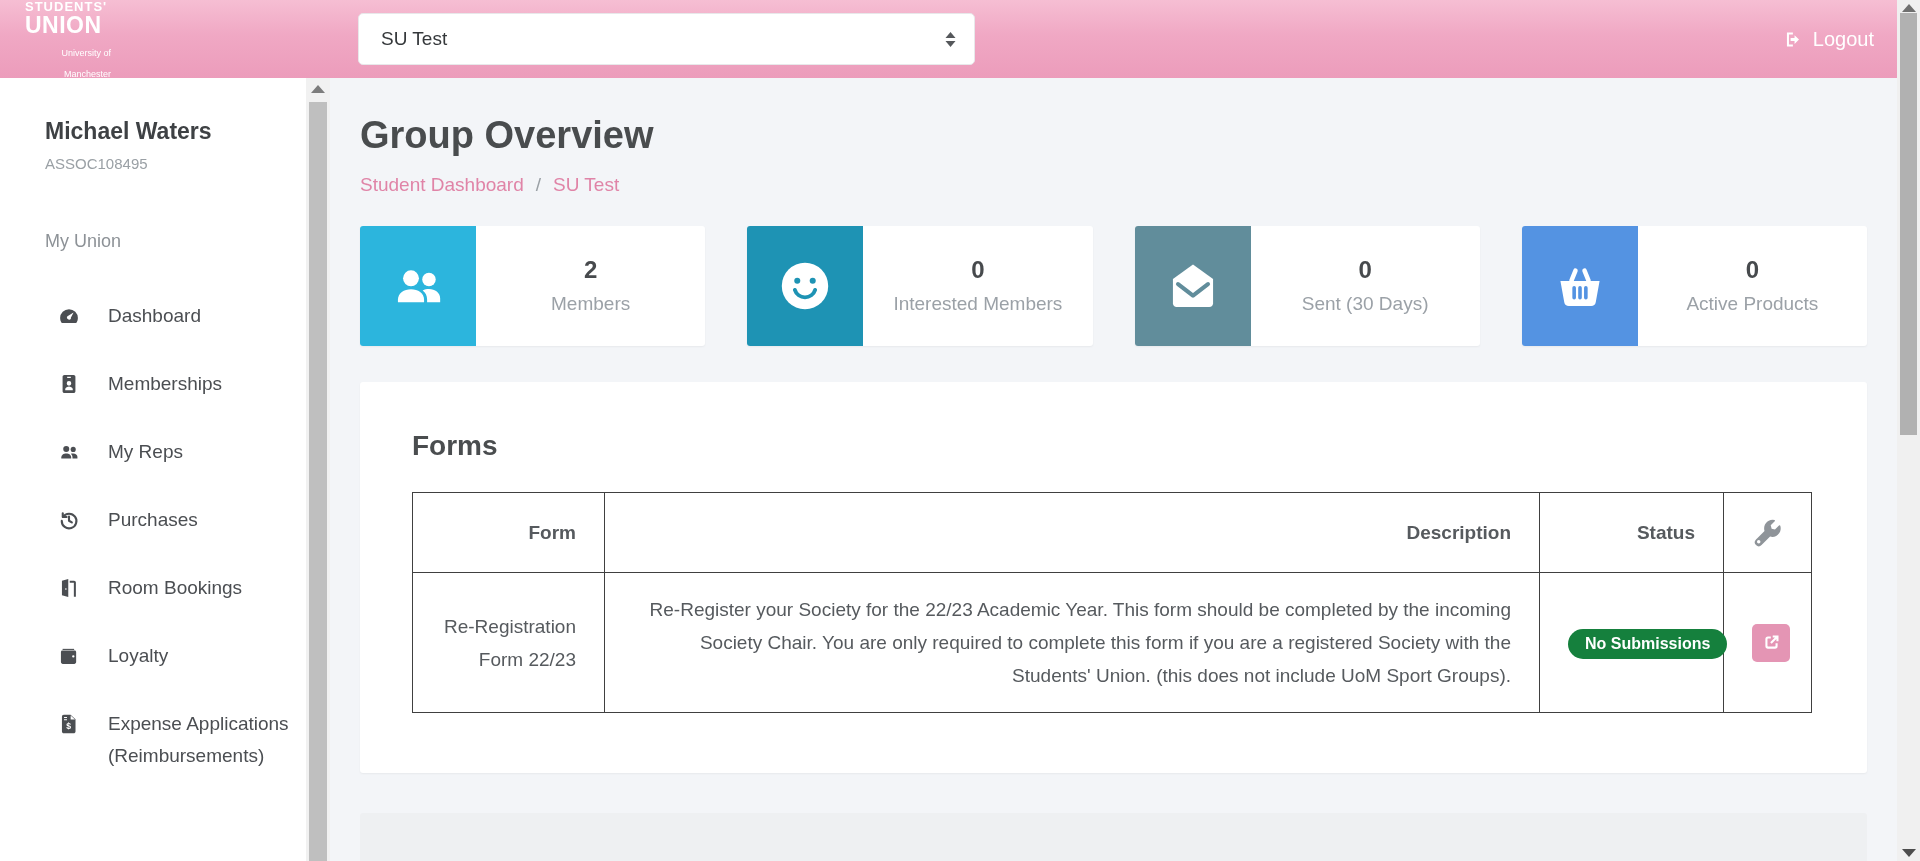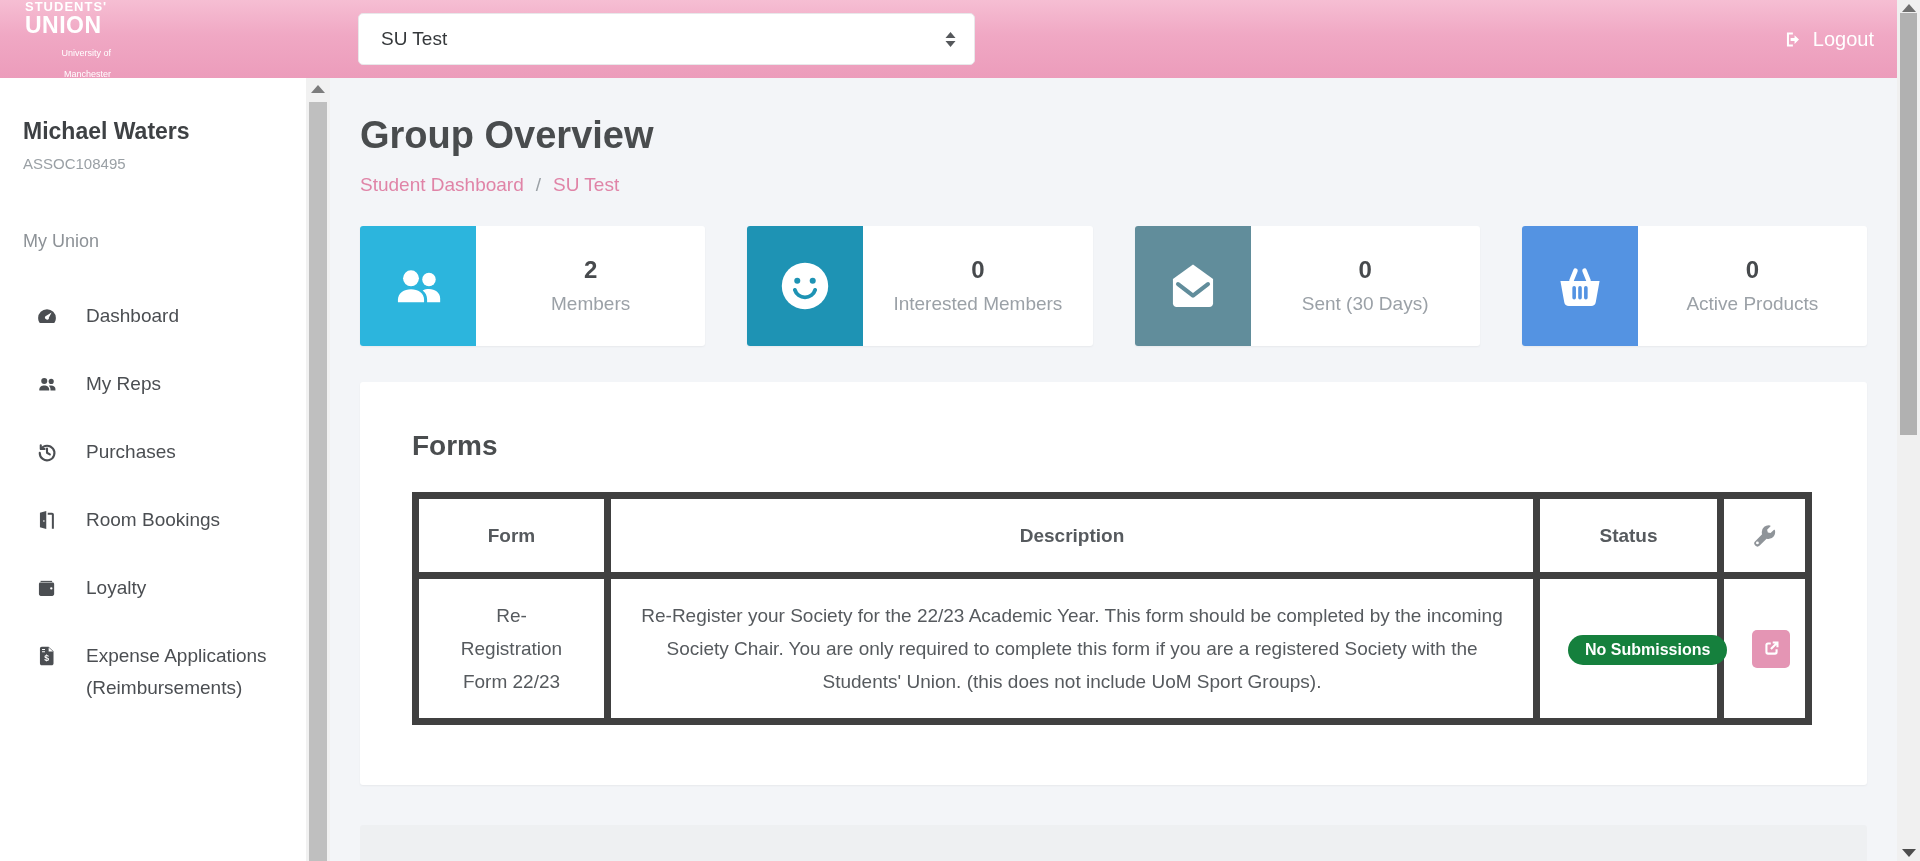--- a/index.html
+++ b/index.html
@@ -45,21 +45,21 @@
   .main-scrollbar .thumb {
     position:absolute; left:3px; top:13px; width:17px; height:422px; background:#b1b1b1;
   }
   .arrow-up, .arrow-down { position:absolute; left:50%; transform:translateX(-50%); width:0; height:0; }
   .arrow-up   { border-left:7px solid transparent; border-right:7px solid transparent; border-bottom:8px solid #707070; top:4px; }
   .arrow-down { border-left:7px solid transparent; border-right:7px solid transparent; border-top:8px solid #4d4d4d; bottom:4px; }
 
   
   .sidebar {
     position:absolute; top:78px; left:0; width:306px; bottom:0;
-    background:#fff; padding:38px 10px 0 23px;
+    background:#fff; padding:38px 10px 0 45px;
   }
   .user-name { font-size:23px; font-weight:bold; color:#3e4144; line-height:30px; }
   .user-id   { font-size:15px; color:#9aa0a5; margin-top:8px; line-height:20px; }
   .side-section { font-size:18px; color:#8d9297; margin-top:56px; line-height:22px; }
   .side-nav { list-style:none; margin-top:48px; }
   .side-nav li {
     display:flex; align-items:flex-start; gap:28px;
     padding-left:13px; margin-bottom:36px; cursor:pointer; color:#4b4e52;
   }
   .side-nav li + li { margin-top:0; }
@@ -100,21 +100,21 @@
   .stat-value { font-size:24px; font-weight:bold; color:#474a4d; line-height:26px; }
   .stat-label { font-size:19px; color:#9ba1a7; line-height:24px; }
 
   
   .forms-card {
     margin-top:36px; background:#fff; border-radius:3px;
     padding:48px 55px 60px 52px; box-shadow:0 1px 2px rgba(0,0,0,0.05);
   }
   .forms-title { font-size:28px; font-weight:bold; color:#4a4d4f; line-height:32px; }
   table.forms-table { border-collapse:collapse; width:100%; margin-top:30px; table-layout:fixed; }
-  .forms-table th, .forms-table td { border:7px solid #404040; vertical-align:middle; text-align:center; }
+  .forms-table th, .forms-table td { border:1px solid #404040; vertical-align:middle; text-align:right; }
   .forms-table th { padding:24px 28px; font-size:19px; font-weight:bold; color:#565a5e; }
   .forms-table td { padding:20px 28px; font-size:19px; color:#565a5e; line-height:33px; }
   .col-form { width:192px; } .col-status { width:184px; } .col-tools { width:88px; }
   .th-tools-icon { color:#8f9499; width:20px; height:20px; }
   .status-badge {
     display:inline-block; background:#15803d; color:#fff; font-size:16px; font-weight:bold;
     line-height:30px; padding:0 17px; border-radius:16px; white-space:nowrap;
   }
   .action-btn {
     width:38px; height:38px; border:none; border-radius:5px; background:#e495b4;
@@ -163,20 +163,28 @@
   <div class="side-section">My Union</div>
 
   <ul class="side-nav">
     <li>
       <span class="nav-icon">
         <svg viewBox="0 0 24 24" fill="currentColor">
             <path fill-rule="evenodd" d="M12 4.5A9.7 9.7 0 0 0 2.3 14.2c0 1.7.4 3.3 1.2 4.7.2.4.6.6 1 .6h15c.4 0 .8-.2 1-.6.8-1.4 1.2-3 1.2-4.7A9.7 9.7 0 0 0 12 4.5zm2.1 10.1a2.3 2.3 0 0 1-4.4-.9c0-1 .7-1.8 1.5-2.1l5.8-3.5-3 5.7c.1.3.1.5.1.8z"></path>
           </svg>
       </span>
       <span class="nav-label">Dashboard</span>
+    </li>
+    <li>
+      <span class="nav-icon">
+        <svg viewBox="0 0 24 24" fill="currentColor">
+            <path fill-rule="evenodd" d="M7 2.2h10c1.1 0 2 .9 2 2v15.6c0 1.1-.9 2-2 2H7c-1.1 0-2-.9-2-2V4.2c0-1.1.9-2 2-2zm3 1.8h4v1.4h-4V4zm2 4.8a2.5 2.5 0 1 0 0 5 2.5 2.5 0 0 0 0-5zm-4.1 8.7c0-1.9 2.8-2.8 4.1-2.8s4.1.9 4.1 2.8v1.3H7.9v-1.3z"></path>
+          </svg>
+      </span>
+      <span class="nav-label">Memberships</span>
     </li>
     <li>
       <span class="nav-icon">
         <svg viewBox="0 0 24 24" fill="currentColor">
             <circle cx="9" cy="8.7" r="3.3"></circle>
             <path d="M3.6 19v-1.1c0-2.7 2.5-4.4 5.4-4.4s5.4 1.7 5.4 4.4V19H3.6z"></path>
             <circle cx="16.6" cy="9.2" r="2.8"></circle>
             <path d="M15.8 19v-1.2c0-1.6-.7-2.9-1.8-3.8.8-.3 1.7-.5 2.6-.5 2.5 0 4.6 1.5 4.6 3.8V19h-5.4z"></path>
           </svg>
       </span>

